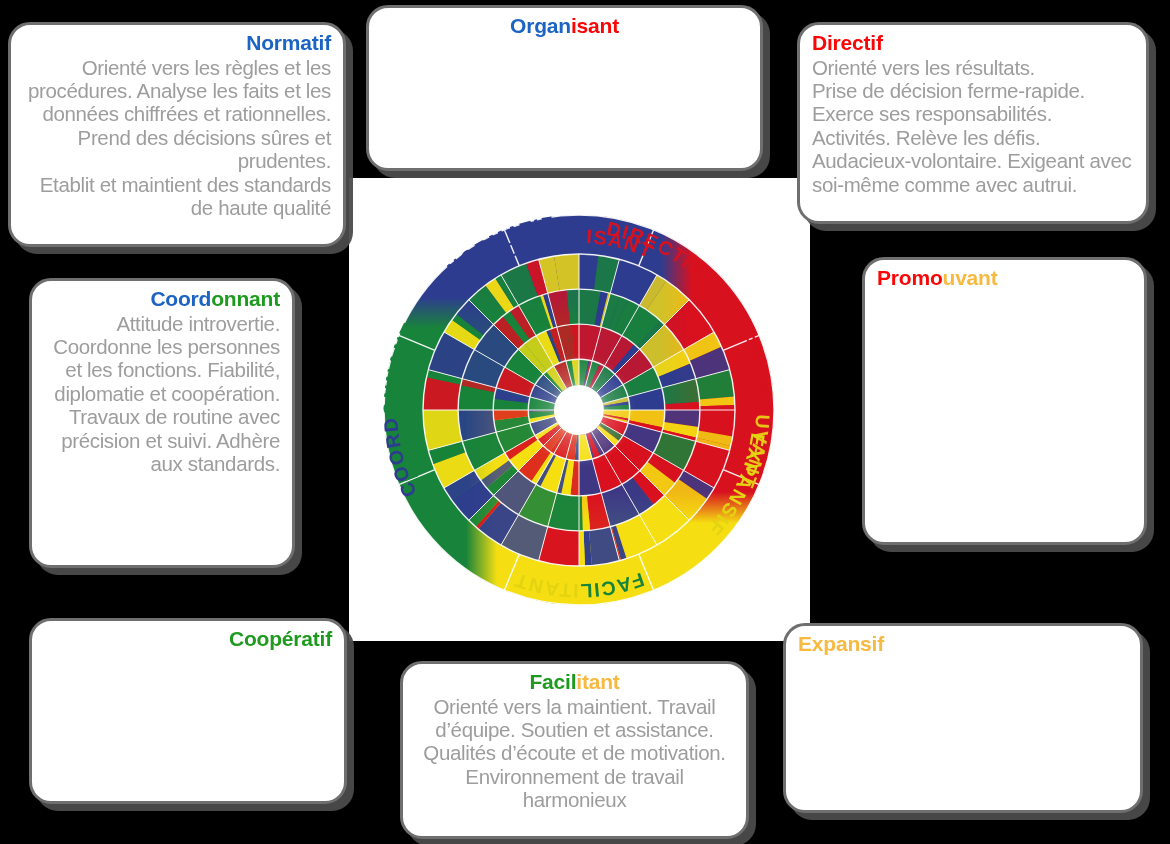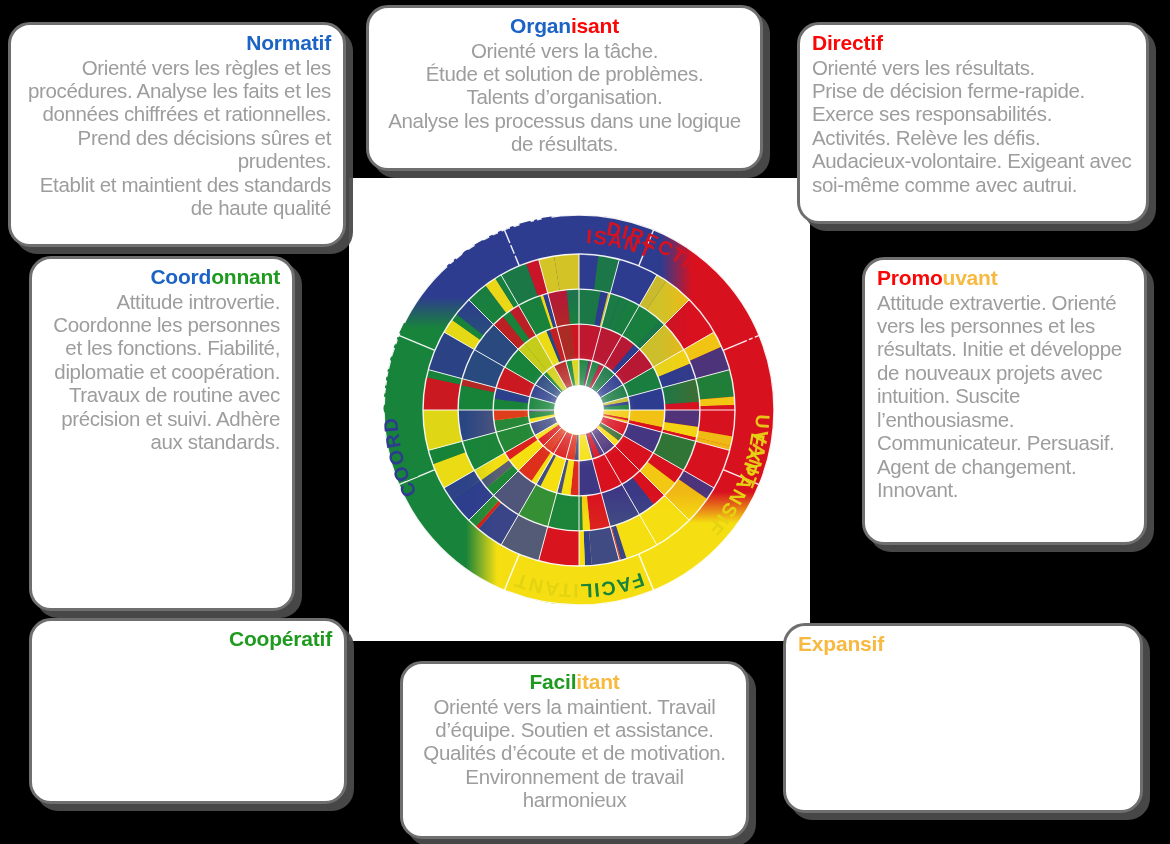--- a/index.html
+++ b/index.html
@@ -52,21 +52,21 @@
   .align-left { text-align:left; }
 
   
   #card-normatif   { left:8px;   top:22px;  width:338px; height:225px; }
   #card-organisant { left:366px; top:5px;   width:397px; height:166px; }
   #card-directif   { left:797px; top:22px;  width:352px; height:202px; }
   #card-promouvant { left:862px; top:257px; width:285px; height:288px; }
   #card-expansif   { left:783px; top:623px; width:360px; height:190px; }
   #card-facilitant { left:400px; top:661px; width:349px; height:178px; }
   #card-cooperatif { left:29px;  top:618px; width:318px; height:186px; }
-  #card-coordonnant{ left:29px;  top:256px; width:266px; height:355px; }
+  #card-coordonnant{ left:29px;  top:278px; width:266px; height:290px; }
 
   
   .c-blue   { color:#1b63c4; }
   .c-red    { color:#fb0606; }
   .c-green  { color:#1e9b1e; }
   .c-yellow { color:#f7b940; }
 
   
   .lbl { font-family:"Liberation Sans", sans-serif; font-weight:bold; letter-spacing:1.5px; }
 </style>
@@ -445,42 +445,37 @@
     <span class="c-blue">Normatif</span>
   </div>
   <div class="card-body">Orienté vers les règles et les procédures. Analyse les faits et les données chiffrées et rationnelles. Prend des décisions sûres et prudentes.
 Etablit et maintient des standards de haute qualité</div>
 </div>
 
 <div class="card align-center" id="card-organisant">
   <div class="card-title">
     <span class="c-blue">Organ</span><span class="c-red">isant</span>
   </div>
-  <div class="card-body">Orienté vers la tâche.
-Étude et solution de problèmes.
-Talents d’organisation.
-Analyse les processus dans une logique de résultats.</div>
 </div>
 
 <div class="card align-left" id="card-directif">
   <div class="card-title">
     <span class="c-red">Directif</span>
   </div>
   <div class="card-body">Orienté vers les résultats.
 Prise de décision ferme-rapide.
 Exerce ses responsabilités.
 Activités. Relève les défis.
 Audacieux-volontaire. Exigeant avec soi-même comme avec autrui.</div>
 </div>
 
 <div class="card align-left" id="card-promouvant">
   <div class="card-title">
     <span class="c-red">Promo</span><span class="c-yellow">uvant</span>
   </div>
-  <div class="card-body">Attitude extravertie. Orienté vers les personnes et les résultats. Initie et développe de nouveaux projets avec intuition. Suscite l’enthousiasme. Communicateur. Persuasif. Agent de changement. Innovant.</div>
 </div>
 
 <div class="card align-left" id="card-expansif">
   <div class="card-title">
     <span class="c-yellow">Expansif</span>
   </div>
 </div>
 
 <div class="card align-center" id="card-facilitant">
   <div class="card-title">

